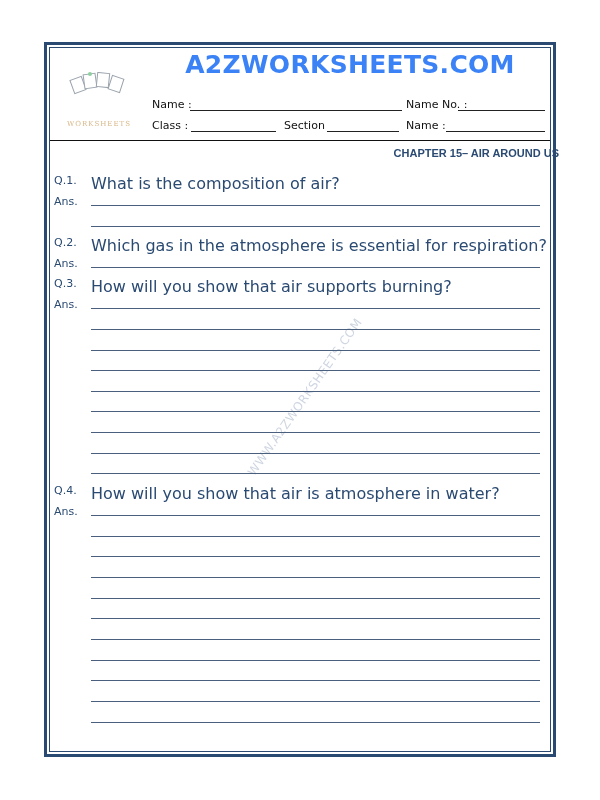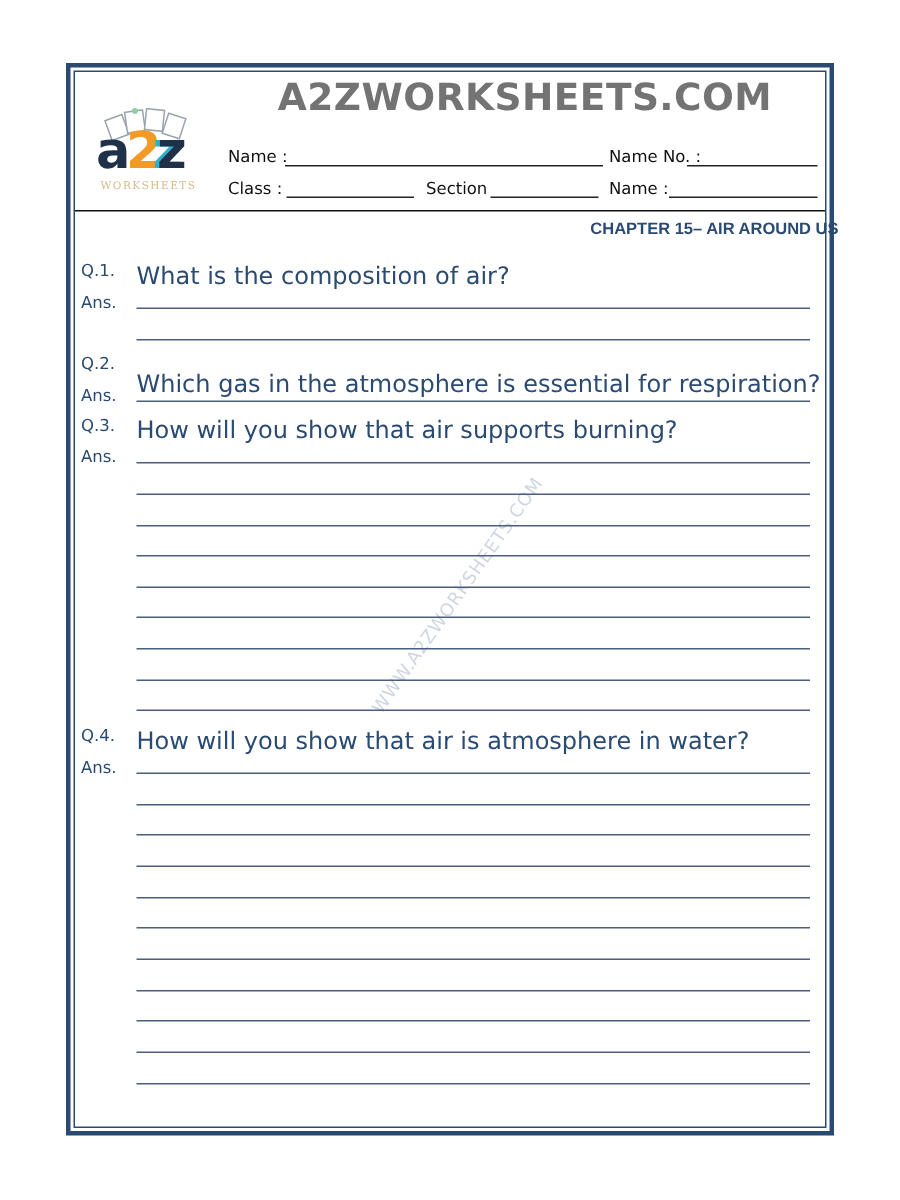--- a/index.html
+++ b/index.html
@@ -11,21 +11,21 @@
       position: absolute; left: 44px; top: 42px; width: 506px; height: 709px;
       border: 3px solid #2a4a72;
     }
     .frame-inner {
       position: absolute; left: 49px; top: 47px; width: 500px; height: 703px;
       border: 1px solid #2a4a72;
     }
     .site-title {
       position: absolute; left: 150px; top: 50px; width: 400px; text-align: center;
       font-family: "DejaVu Sans", sans-serif; font-weight: bold; font-size: 25px;
-      color: #737373; letter-spacing: 0.3px;
+      color: #3b82f6; letter-spacing: 0.3px;
     }
     .logo { position: absolute; left: 58px; top: 70px; width: 82px; height: 62px; }
     .logo .papers { position: absolute; left: 10px; top: 2px; width: 60px; height: 24px; }
     .logo .letters {
       position: absolute; left: 6px; top: 14px; font-family: "DejaVu Sans", sans-serif;
       font-weight: bold; font-size: 34px; letter-spacing: -3px; line-height: 34px;
     }
     .logo .l-a { color: #1e3148; }
     .logo .l-2 { color: #f39a26; }
     .logo .l-z { color: #1e3148; text-shadow: -3px 0 0 #2db3c9; }
@@ -72,23 +72,20 @@
 <div class="site-title">A2ZWORKSHEETS.COM</div>
 
 <div class="logo">
   <svg class="papers" viewBox="0 0 60 24">
     <rect x="4" y="6" width="12" height="14" fill="#fff" stroke="#9aa3ad" stroke-width="1" transform="rotate(-20 10 13)"></rect>
     <rect x="16" y="2" width="12" height="14" fill="#fff" stroke="#9aa3ad" stroke-width="1" transform="rotate(-8 22 9)"></rect>
     <rect x="29" y="1" width="12" height="14" fill="#fff" stroke="#9aa3ad" stroke-width="1" transform="rotate(6 35 8)"></rect>
     <rect x="42" y="5" width="12" height="14" fill="#fff" stroke="#9aa3ad" stroke-width="1" transform="rotate(18 48 12)"></rect>
     <circle cx="22" cy="2" r="2" fill="#8fd0a0"></circle>
   </svg>
-  <div class="letters">
-    <span class="l-a">a</span><span class="l-2">2</span><span class="l-z">z</span>
-  </div>
   <div class="tag">WORKSHEETS</div>
 </div>
 
 <div class="form-row" style="top:98px;">
   <span class="label" style="left:0;">Name :</span>
   <span class="blank" style="left:38px; width:212px;"></span>
   <span class="label" style="left:254px;">Name No. :</span>
   <span class="blank" style="left:306px; width:87px;"></span>
 </div>
 
@@ -107,21 +104,21 @@
 
 <div class="watermark">WWW.A2ZWORKSHEETS.COM</div>
 
 <div class="q-num" style="top:174px;">Q.1.</div>
 <div class="q-text" style="top:174px;">What is the composition of air?</div>
 <div class="ans-label" style="top:195px;">Ans.</div>
 <div class="ans-line" style="top:205px;"></div>
 <div class="ans-line" style="top:226px;"></div>
 
 <div class="q-num" style="top:236px;">Q.2.</div>
-<div class="q-text" style="top:236px;margin-top:10px;">Which gas in the atmosphere is essential for respiration?</div>
+<div class="q-text" style="top:236px;">Which gas in the atmosphere is essential for respiration?</div>
 <div class="ans-label" style="top:257px;">Ans.</div>
 <div class="ans-line" style="top:267px;"></div>
 
 <div class="q-num" style="top:277px;">Q.3.</div>
 <div class="q-text" style="top:277px;">How will you show that air supports burning?</div>
 <div class="ans-label" style="top:298px;">Ans.</div>
 <div class="ans-line" style="top:308px;"></div>
 <div class="ans-line" style="top:329px;"></div>
 <div class="ans-line" style="top:350px;"></div>
 <div class="ans-line" style="top:370px;"></div>

